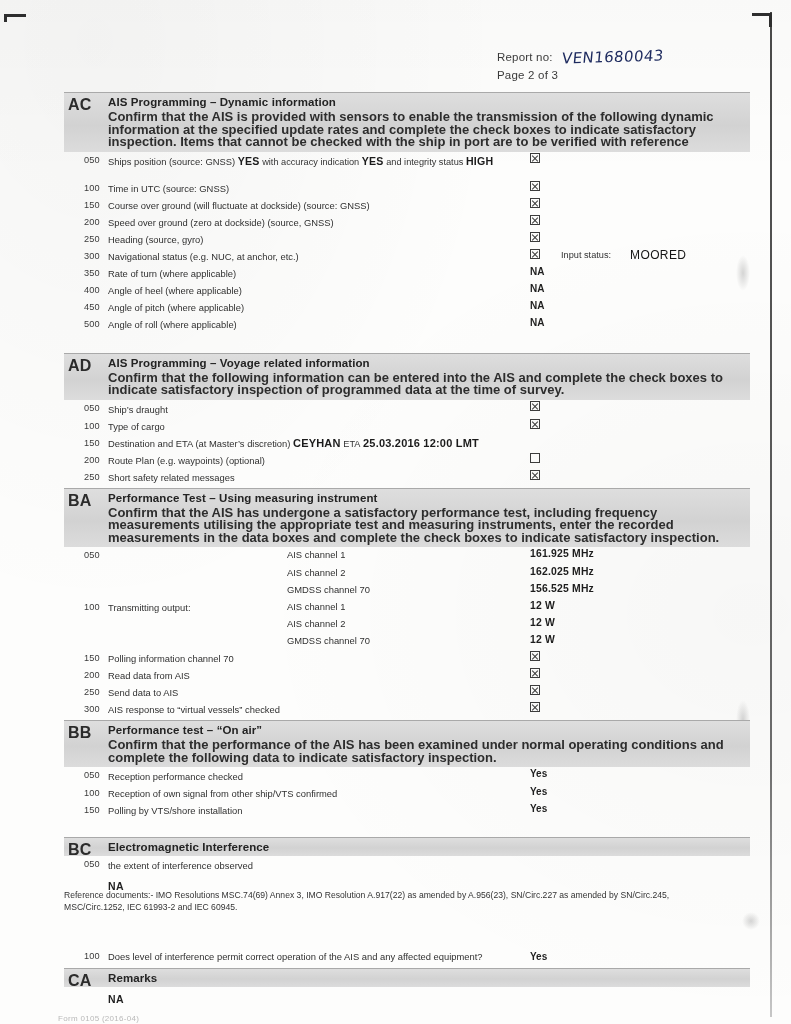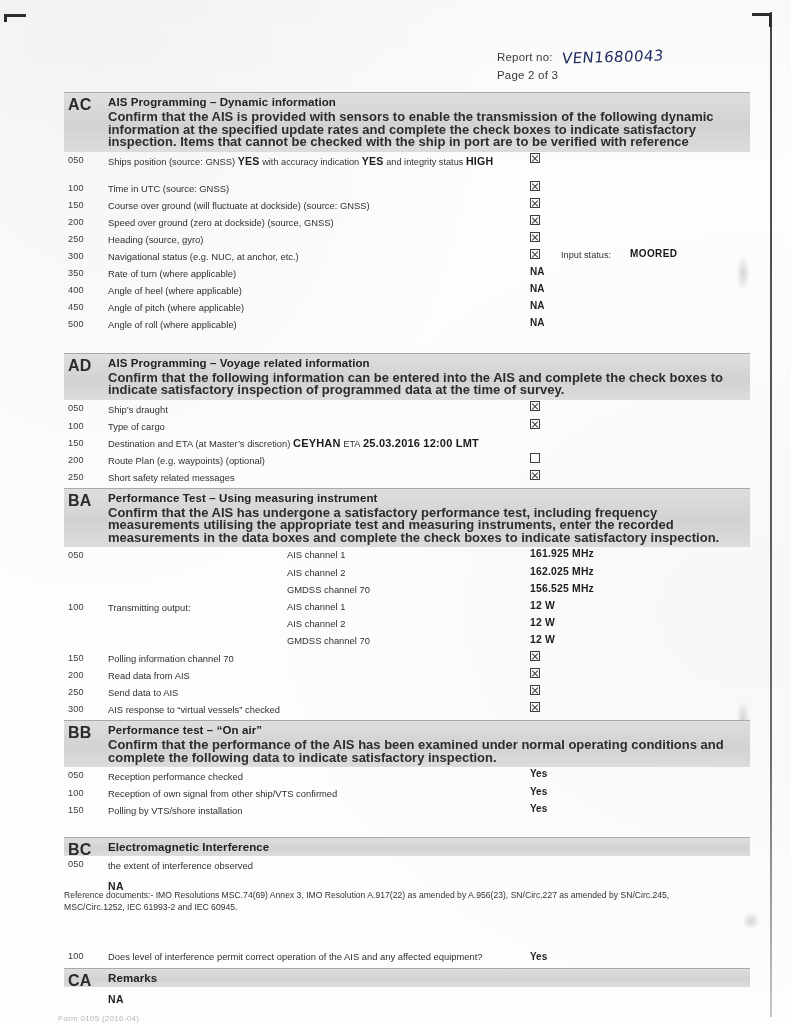--- a/index.html
+++ b/index.html
@@ -115,21 +115,21 @@
     color: #2d2d2d;
     line-height: 12.5px;
   }
   .row {
     position: relative;
     min-height: 15px;
     padding-top: 2px;
   }
   .code {
     position: absolute;
-    left: 4px;
+    left: 20px;
     top: 3px;
     width: 34px;
     font-size: 9.2px;
     color: #3a3a3a;
     letter-spacing: .2px;
   }
   .label {
     margin-left: 44px;
     font-size: 9.4px;
     color: #303030;
@@ -199,22 +199,22 @@
     position: absolute;
     left: 497px;
     top: 2px;
     font-size: 9.2px;
     color: #333;
   }
   .input-status-val {
     position: absolute;
     left: 566px;
     top: 0px;
-    font-size: 10px;
-    font-weight: bold;
+    font-size: 12px;
+    font-weight: normal;
     color: #161616;
     letter-spacing: .4px;
   }
 
   .spacer-6 { height: 6px; }
   .spacer-10 { height: 10px; }
 
   .free-na {
     margin-left: 44px;
     font-size: 10.5px;

